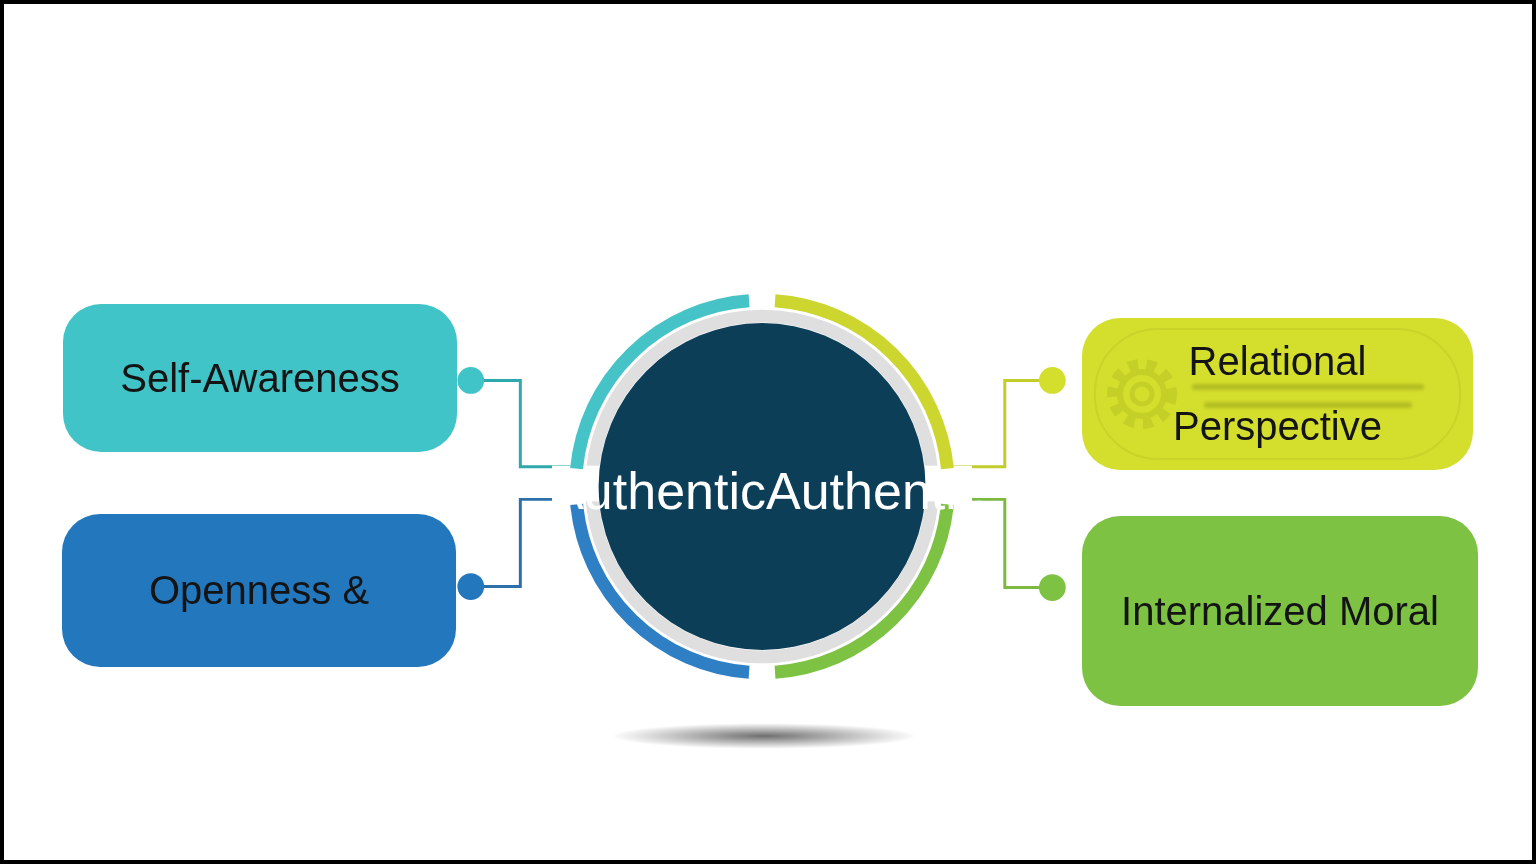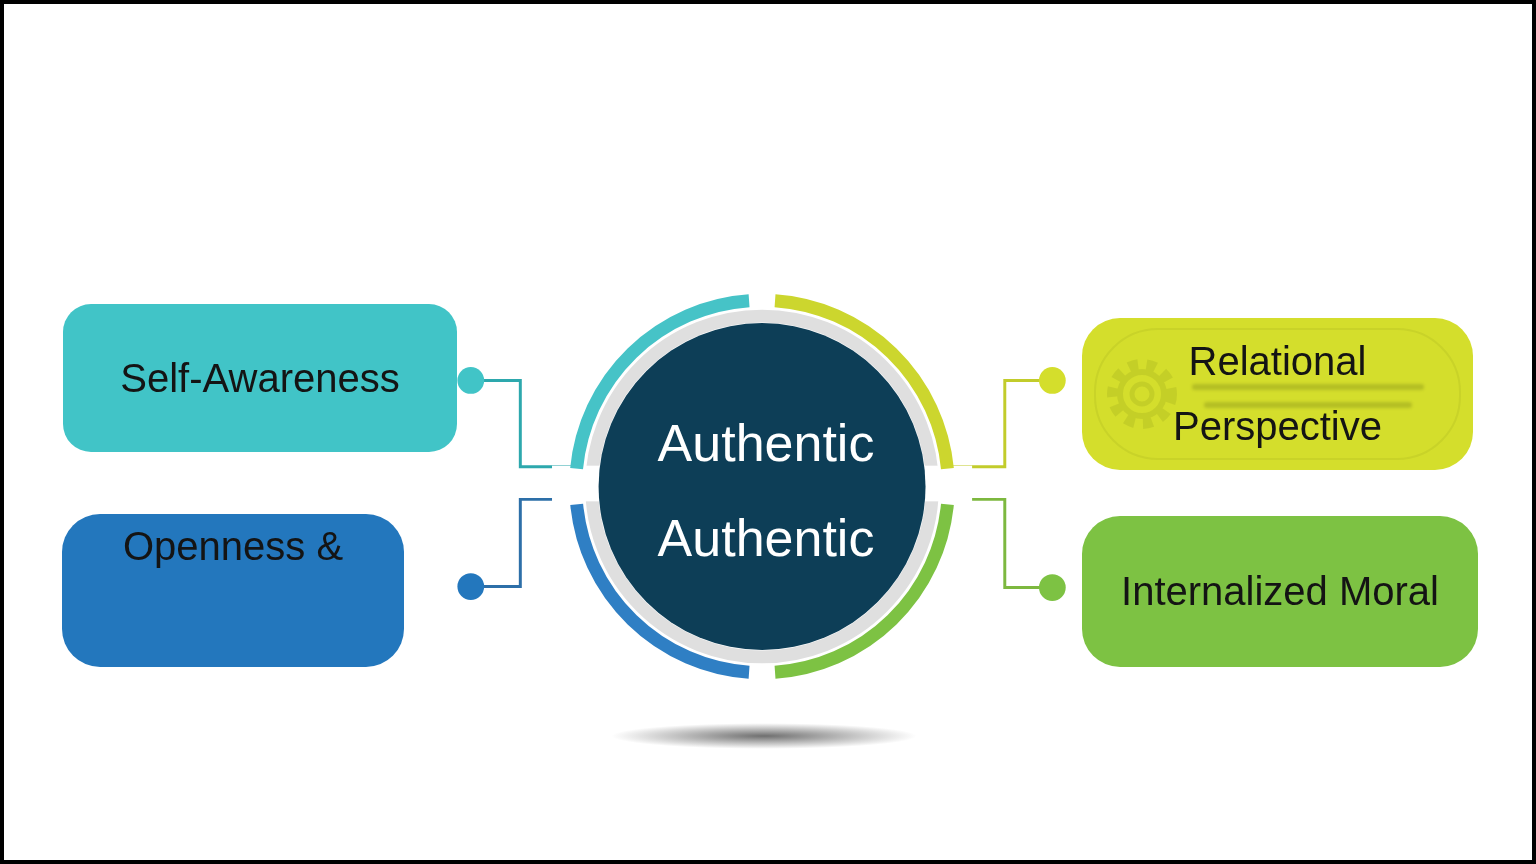--- a/index.html
+++ b/index.html
@@ -15,36 +15,36 @@
   #art{position:absolute;left:0;top:0;width:100%;height:100%;}
   .node{
     position:absolute;
     display:flex;flex-direction:column;justify-content:center;align-items:center;
     border-radius:38px;
     text-align:center;
     color:#141414;
     font-size:40px;font-weight:500;line-height:1.62;
     z-index:2;
   }
-  .node-teal  {left:59px;  top:300px; width:394px; height:148px; background:#41c4c7;border-radius:28px;}
-  .node-blue  {left:58px;  top:510px; width:342px; height:153px; background:#2377bd;justify-content:space-between;}
+  .node-teal  {left:59px;  top:300px; width:394px; height:148px; background:#41c4c7;}
+  .node-blue  {left:58px;  top:510px; width:394px; height:153px; background:#2377bd;}
   .node-yellow{left:1078px;top:302px; width:391px; height:152px; background:#d4de2c;margin-top:12px;}
-  .node-green {left:1078px;top:512px; width:396px; height:151px; background:#7dc243;}
+  .node-green {left:1078px;top:512px; width:396px; height:190px; background:#7dc243;}
   .node .line{position:relative;z-index:3;}
   .wm-outline{
     position:absolute;left:12px;top:10px;right:12px;bottom:10px;
     border:2px solid rgba(60,70,0,0.07);border-radius:64px;z-index:1;
   }
   .wm-gear{position:absolute;left:18px;top:34px;opacity:0.09;z-index:1;}
   .wm-bar{position:absolute;height:6px;background:rgba(40,50,0,0.18);filter:blur(1.5px);z-index:1;border-radius:3px;}
   .wm-bar.b1{left:110px;top:66px;width:232px;}
   .wm-bar.b2{left:122px;top:84px;width:208px;}
   #center-title{
     position:absolute;left:597px;top:322px;width:330px;height:330px;
-    display:flex;flex-direction:column;justify-content:center;align-items:center;
+    display:flex;flex-direction:row;justify-content:center;align-items:center;
     color:#ffffff;font-size:52px;font-weight:400;line-height:95px;
     z-index:2;text-align:center;
   }
   #ground-shadow{
     position:absolute;left:606px;top:719px;width:308px;height:26px;
     background:radial-gradient(ellipse at center,
       rgba(75,75,75,0.80) 0%, rgba(110,110,110,0.45) 38%, rgba(200,200,200,0) 70%);
     z-index:1;
   }
 </style>

